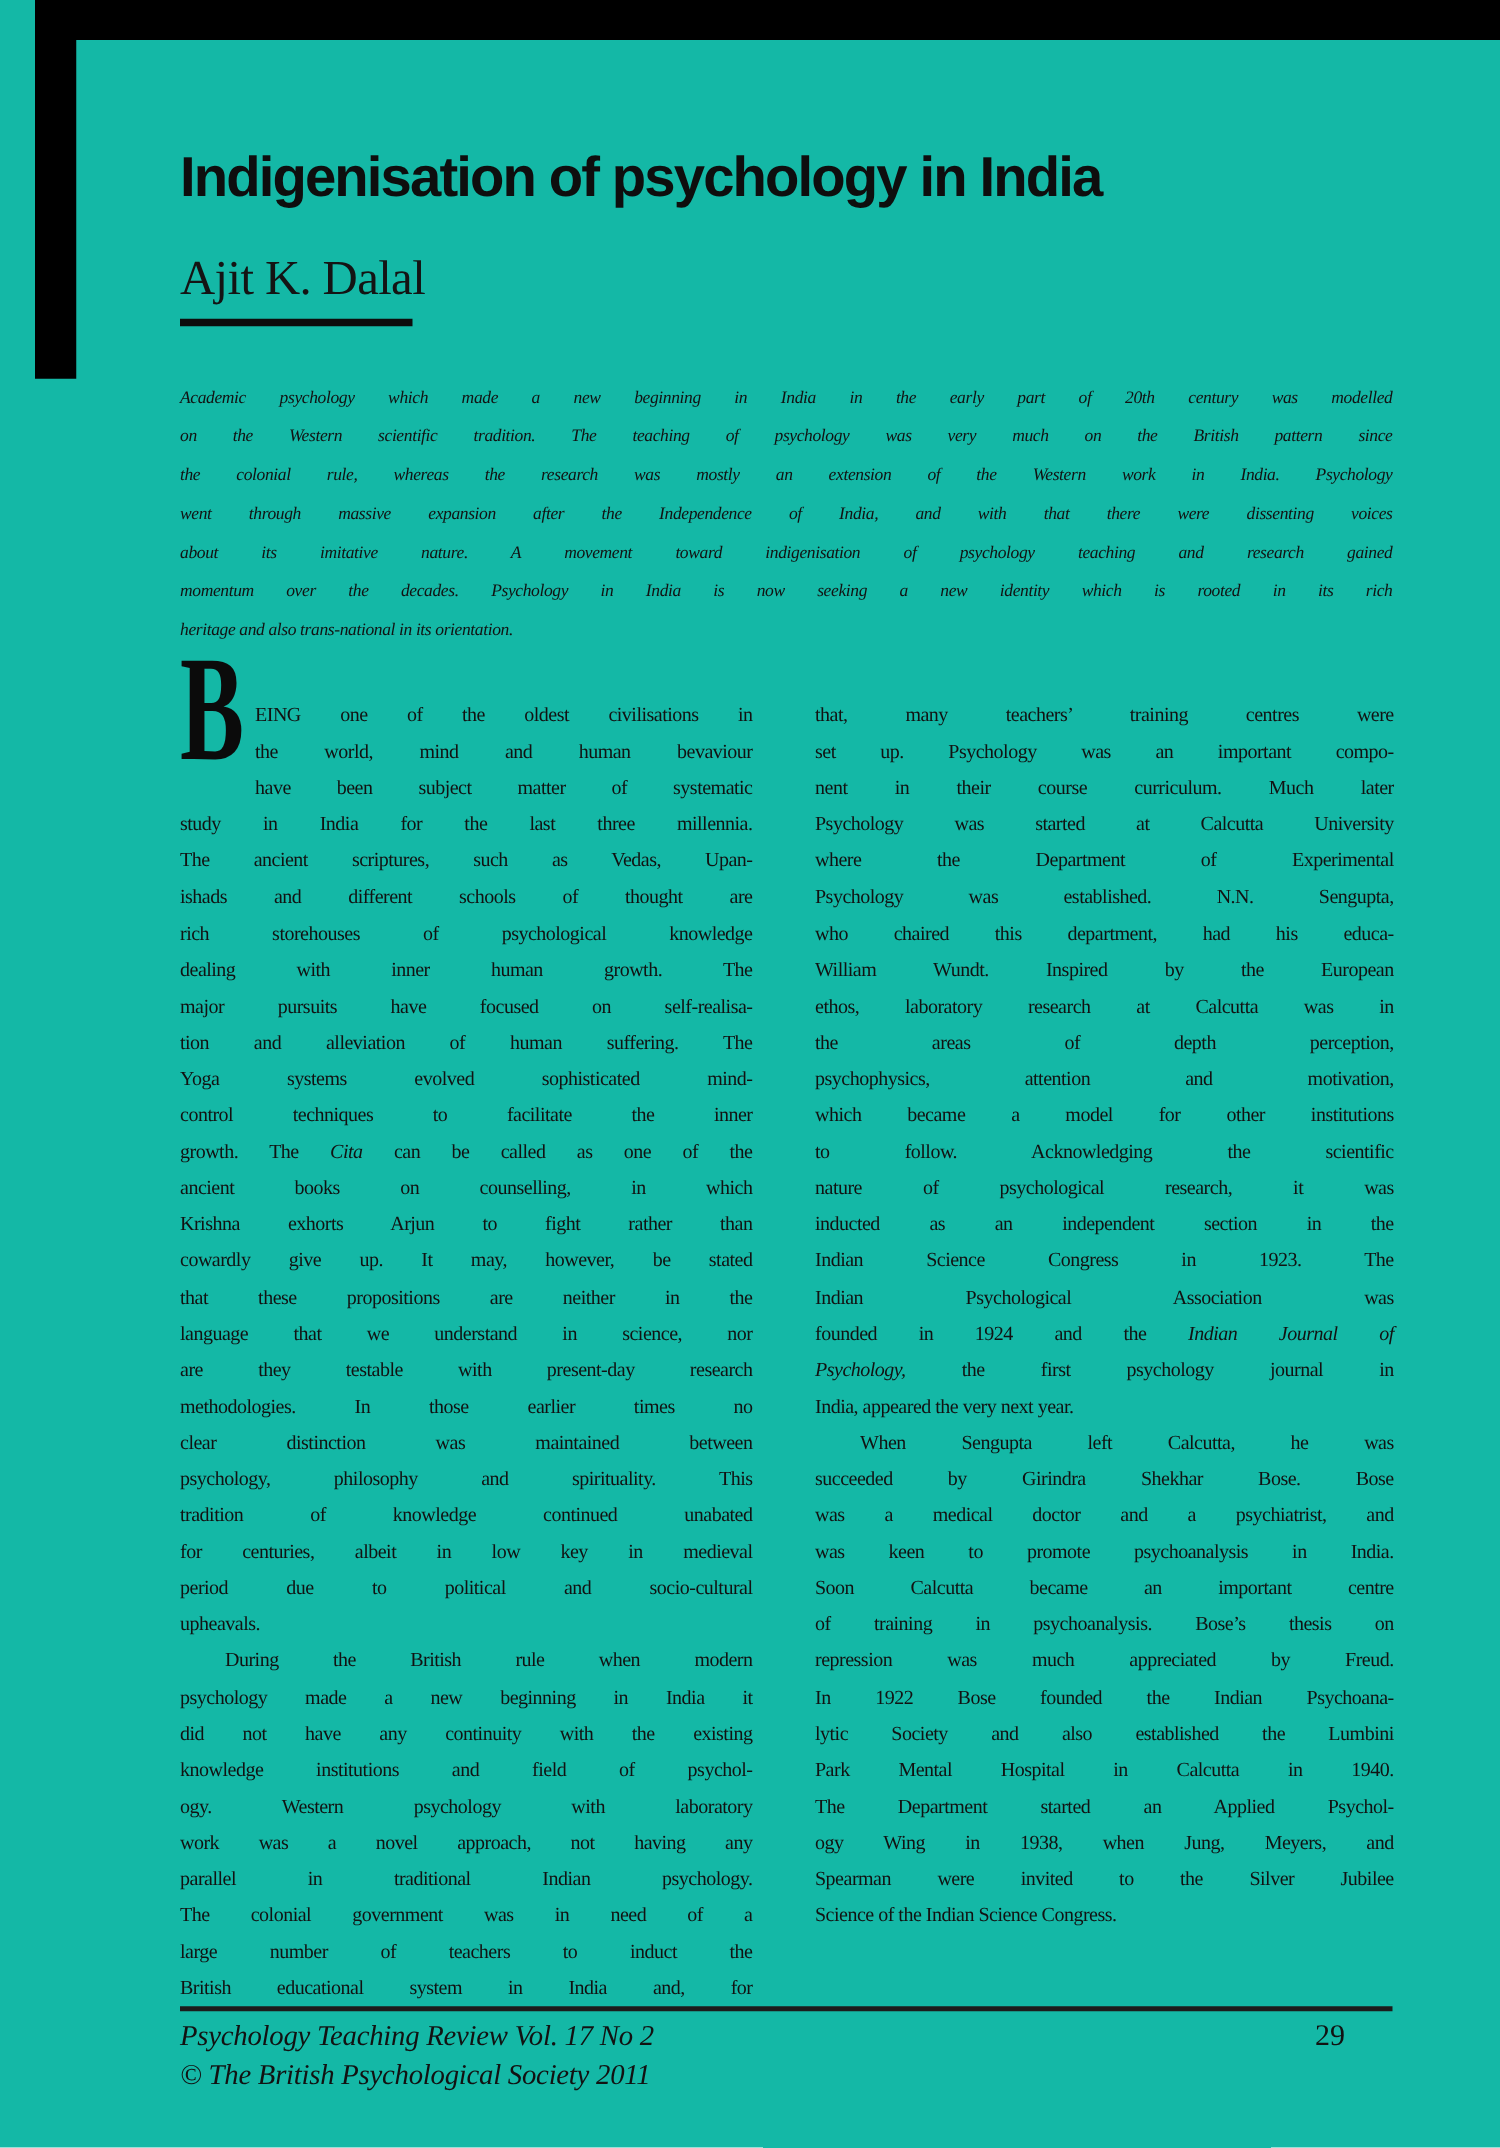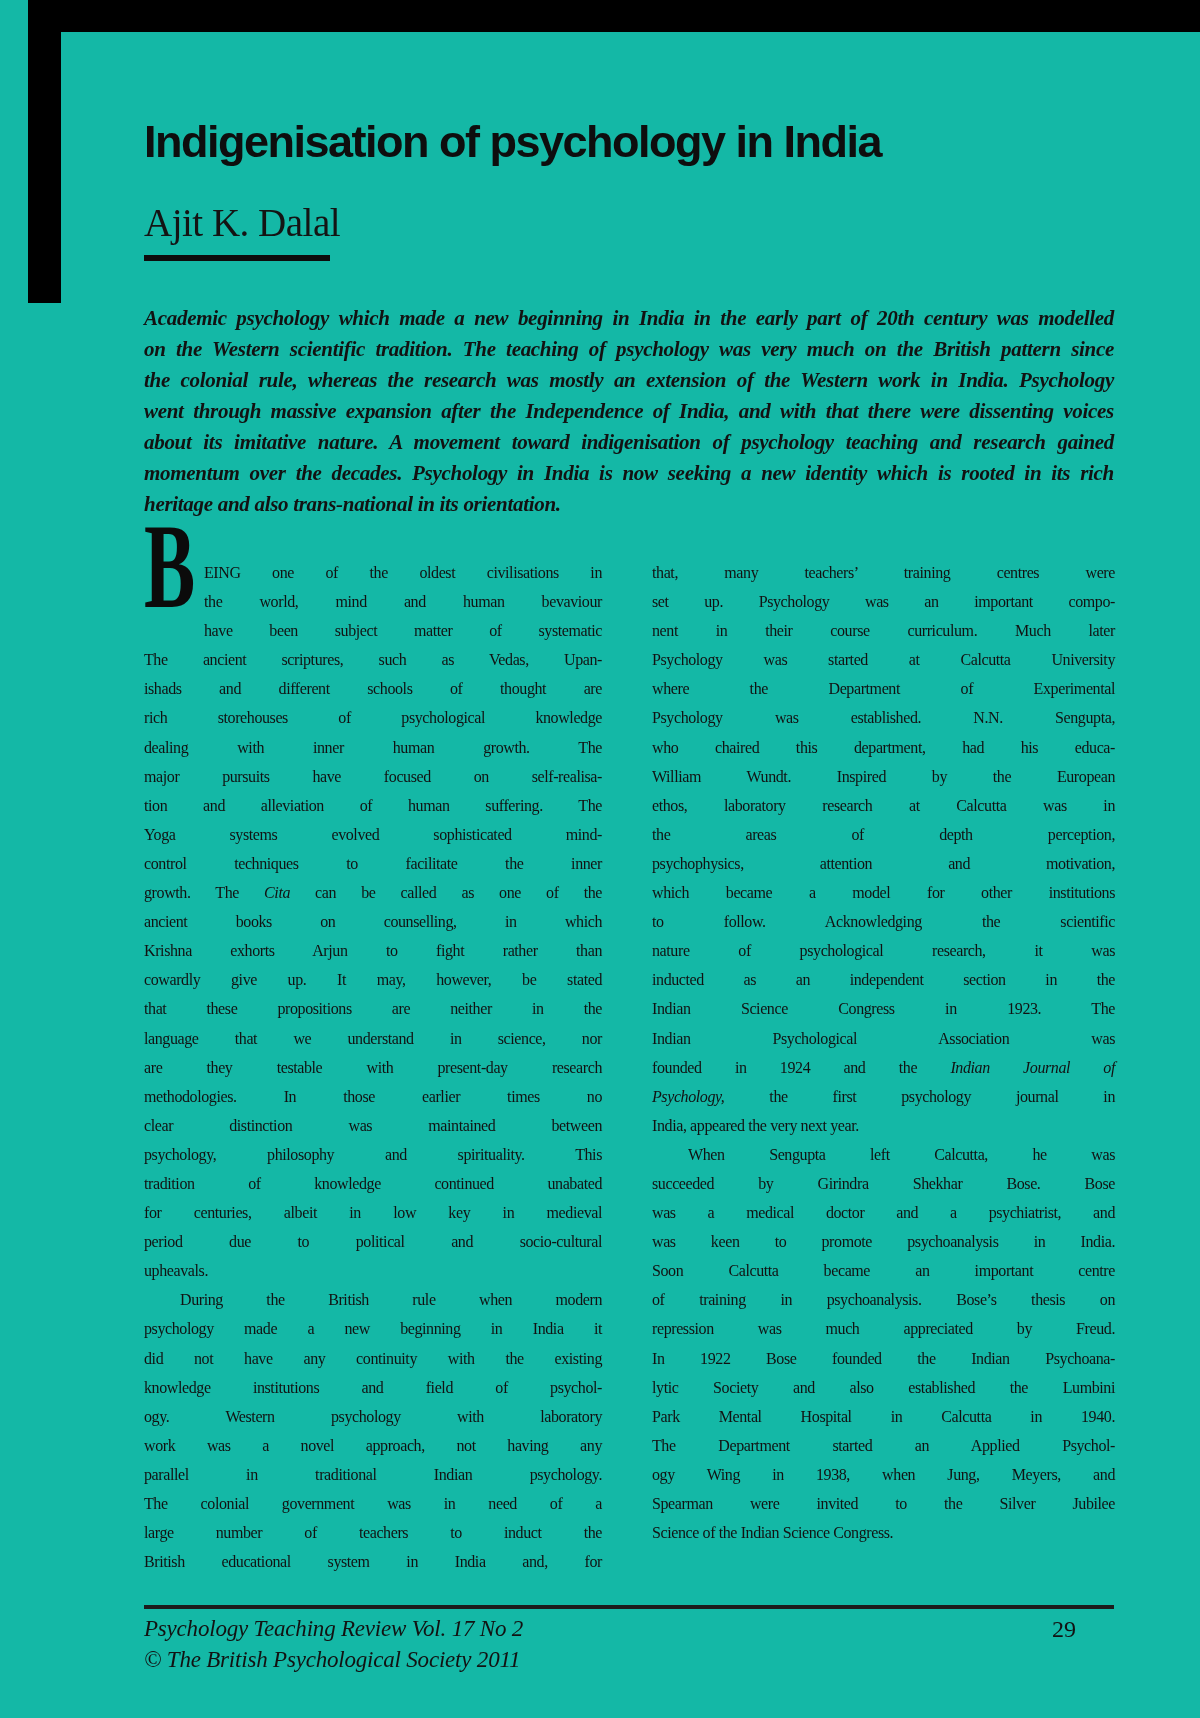--- a/index.html
+++ b/index.html
@@ -9,21 +9,21 @@
   .bar-top{position:absolute;left:28px;top:0;width:1172px;height:32px;background:#000;}
   .bar-left{position:absolute;left:28px;top:0;width:33px;height:303px;background:#000;}
   
   .title{position:absolute;left:144px;top:116px;font-family:"Liberation Sans",sans-serif;
          font-weight:700;font-size:45px;letter-spacing:-1.5px;color:#0e0e0e;white-space:nowrap;}
   .author{position:absolute;left:144px;top:200px;font-family:Liberation Serif, serif;
           font-size:39px;letter-spacing:-0.5px;color:#141414;white-space:nowrap;}
   .rule1{position:absolute;left:144px;top:255px;width:186px;height:6px;background:#0d0d0d;}
   
   .abstract{position:absolute;left:144px;top:303px;width:970px;font-style:italic;
-            font-size:21px;line-height:31px;letter-spacing:-0.3px;font-weight:bold;}
+            font-size:14px;line-height:31px;letter-spacing:-0.3px;}
   
   .col{position:absolute;top:534px;font-size:16px;line-height:29.1px;letter-spacing:-0.4px;margin-top:24px;}
   .col-left{left:144px;width:458px;}
   .col-right{left:652px;width:463px;}
   .ln{text-align:justify;text-align-last:justify;text-justify:inter-word;height:29.1px;}
   .ab-ln{text-align:justify;text-align-last:justify;text-justify:inter-word;height:31px;}
   .rag{text-align-last:left;}
   .ind{text-indent:36px;}
   .cap{padding-left:60px;}
   .dropcap{position:absolute;left:144px;top:507px;font-size:120px;font-weight:700;line-height:1;
@@ -58,20 +58,21 @@
     <div class="ab-ln">momentum over the decades. Psychology in India is now seeking a new identity which is rooted in its rich</div>
     <div class="ab-ln rag">heritage and also trans-national in its orientation.</div>
   </div>
 
   <div class="dropcap">B</div>
 
   <div class="col col-left">
     <div class="ln cap">EING one of the oldest civilisations in</div>
     <div class="ln cap">the world, mind and human bevaviour</div>
     <div class="ln cap">have been subject matter of systematic</div>
+    <div class="ln">study in India for the last three millennia.</div>
     <div class="ln">The ancient scriptures, such as Vedas, Upan-</div>
     <div class="ln">ishads and different schools of thought are</div>
     <div class="ln">rich storehouses of psychological knowledge</div>
     <div class="ln">dealing with inner human growth. The</div>
     <div class="ln">major pursuits have focused on self-realisa-</div>
     <div class="ln">tion and alleviation of human suffering. The</div>
     <div class="ln">Yoga systems evolved sophisticated mind-</div>
     <div class="ln">control techniques to facilitate the inner</div>
     <div class="ln"><span>growth. The </span><span class="it">Cita</span><span> can be called as one of the</span></div>
     <div class="ln">ancient books on counselling, in which</div>

